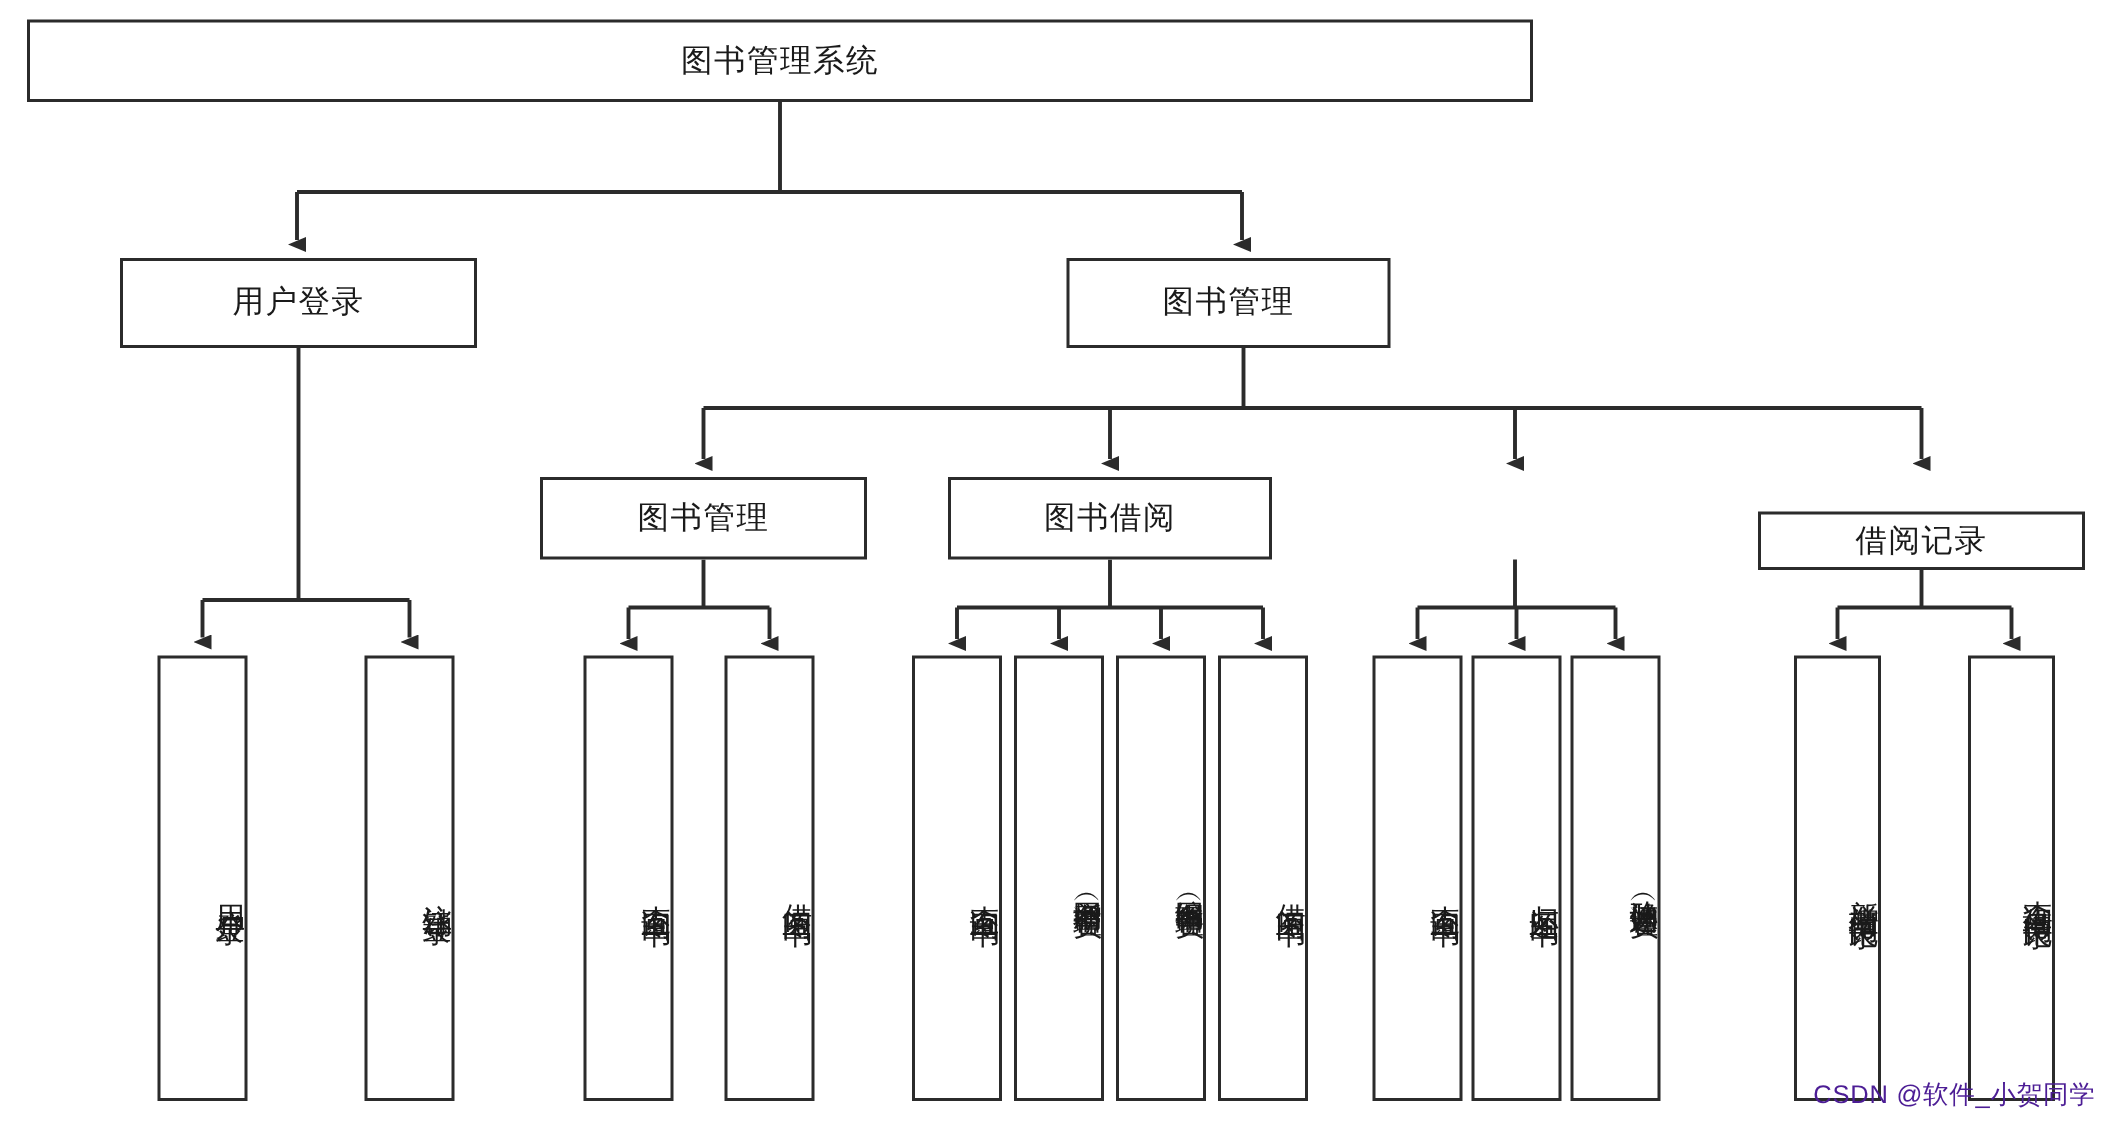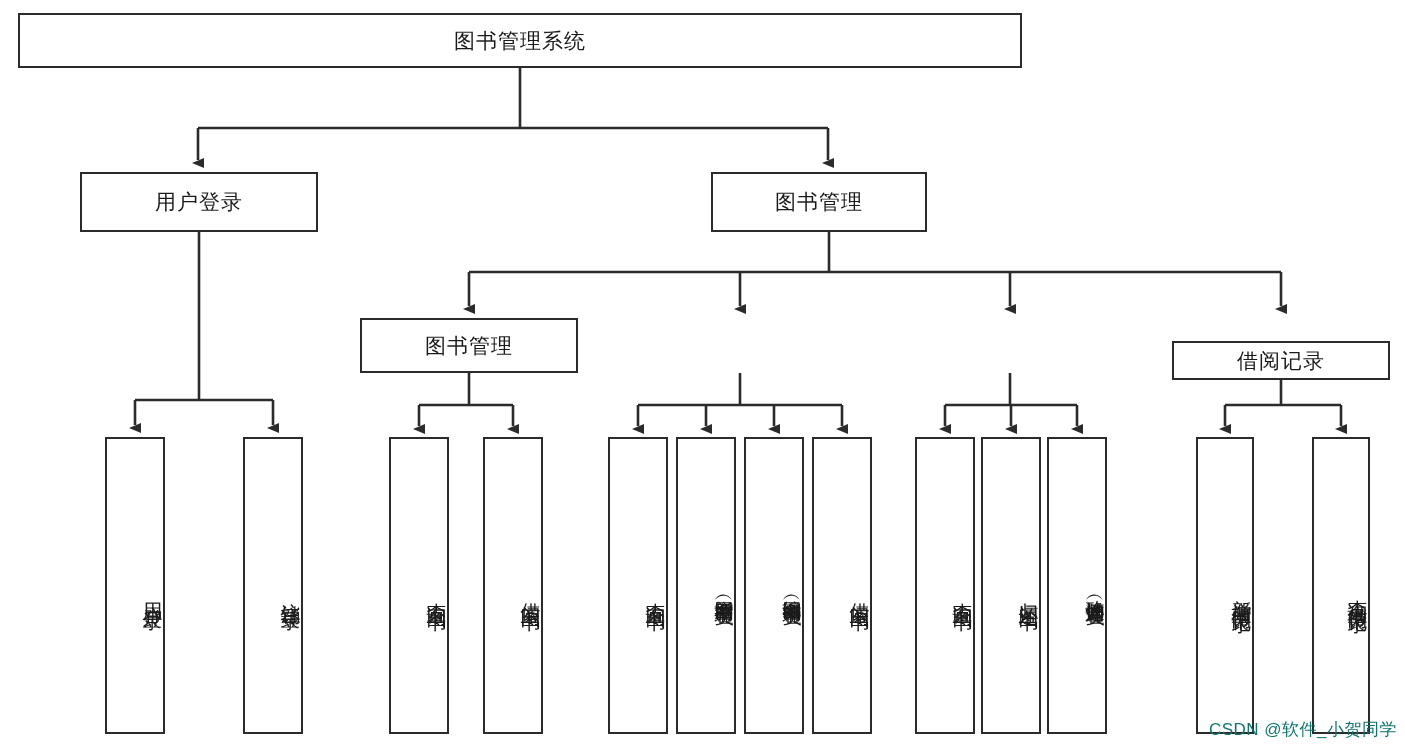--- a/index.html
+++ b/index.html
@@ -59,21 +59,21 @@
     padding-top: 8px;
   }
   .node .label {
     display: block;
   }
   #watermark {
     position: absolute;
     right: 8px;
     bottom: 6px;
     font-size: 17px;
-    color: #0f766e;
+    color: #4c1d95;
     letter-spacing: 0.5px;
     z-index: 5;
     user-select: none;
     white-space: nowrap;
   }
 </style>
 </head>
 <body>
 
 <div id="canvas">
@@ -135,20 +135,23 @@
   <div class="node horizontal" style="left: 80px; top: 172px; width: 238px; height: 60px;">
     <span class="label">用户登录</span>
   </div>
   <div class="node horizontal" style="left: 711px; top: 172px; width: 216px; height: 60px;">
     <span class="label">图书管理</span>
   </div>
 
   <div class="node horizontal" style="left: 360px; top: 318px; width: 218px; height: 55px;">
     <span class="label">图书管理</span>
   </div>
+  <div class="node horizontal" style="left: 632px; top: 318px; width: 216px; height: 55px;">
+    <span class="label">图书借阅</span>
+  </div>
   <div class="node horizontal" style="left: 1172px; top: 318px; width: 218px; height: 39px; margin-top: 23px;">
     <span class="label">借阅记录</span>
   </div>
 
   <div class="node vertical" style="left: 105px; top: 437px; width: 60px; height: 297px;">
     <span class="label">用户登录</span>
   </div>
   <div class="node vertical" style="left: 243px; top: 437px; width: 60px; height: 297px;">
     <span class="label">注销登录</span>
   </div>

